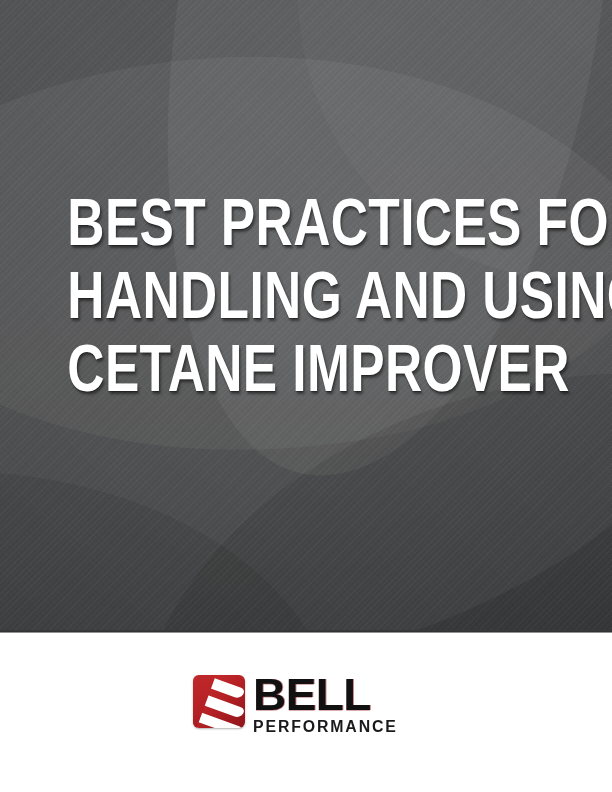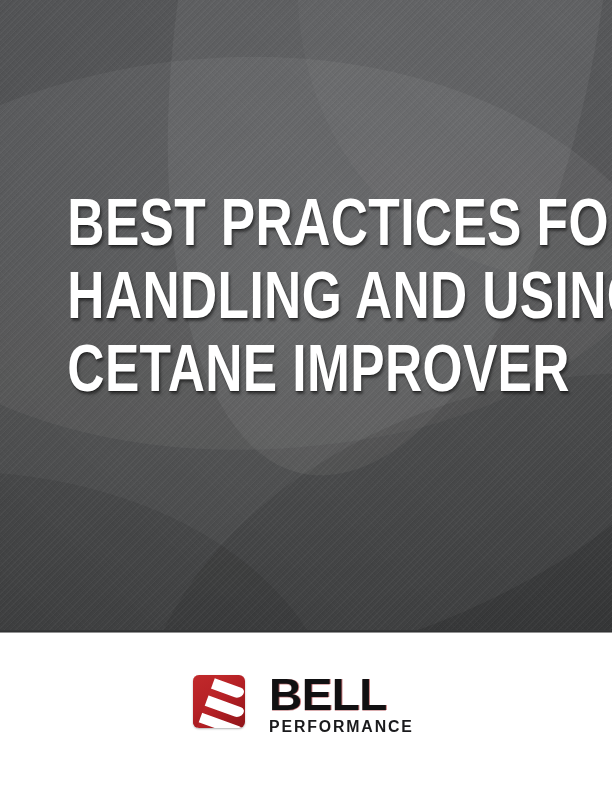--- a/index.html
+++ b/index.html
@@ -242,21 +242,21 @@
     position: absolute;
     left: -30px;
     top: -18px;
     width: 40px;
     height: 100px;
     background: linear-gradient(135deg, #c9302f 0%, #b52025 60%, #8e1519 100%);
     transform: rotate(20deg);
   }
 
   .logo-words {
-    margin-left: 24px;
+    margin-left: 8px;
     display: flex;
     flex-direction: column;
     align-items: flex-start;
   }
   .logo-bell {
     color: #111112;
     font-family: "Liberation Sans", sans-serif;
     font-weight: bold;
     font-size: 45px;
     line-height: 40px;

